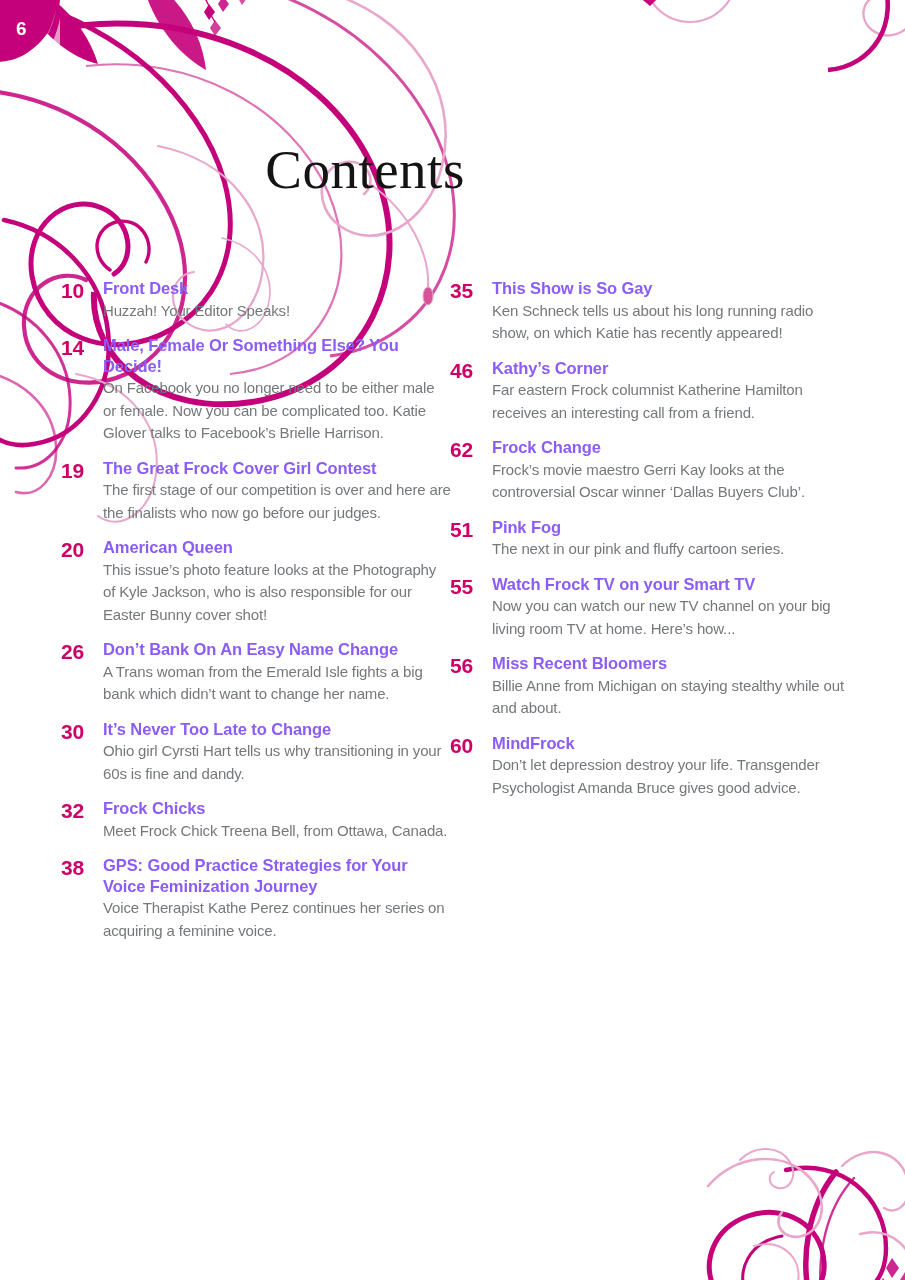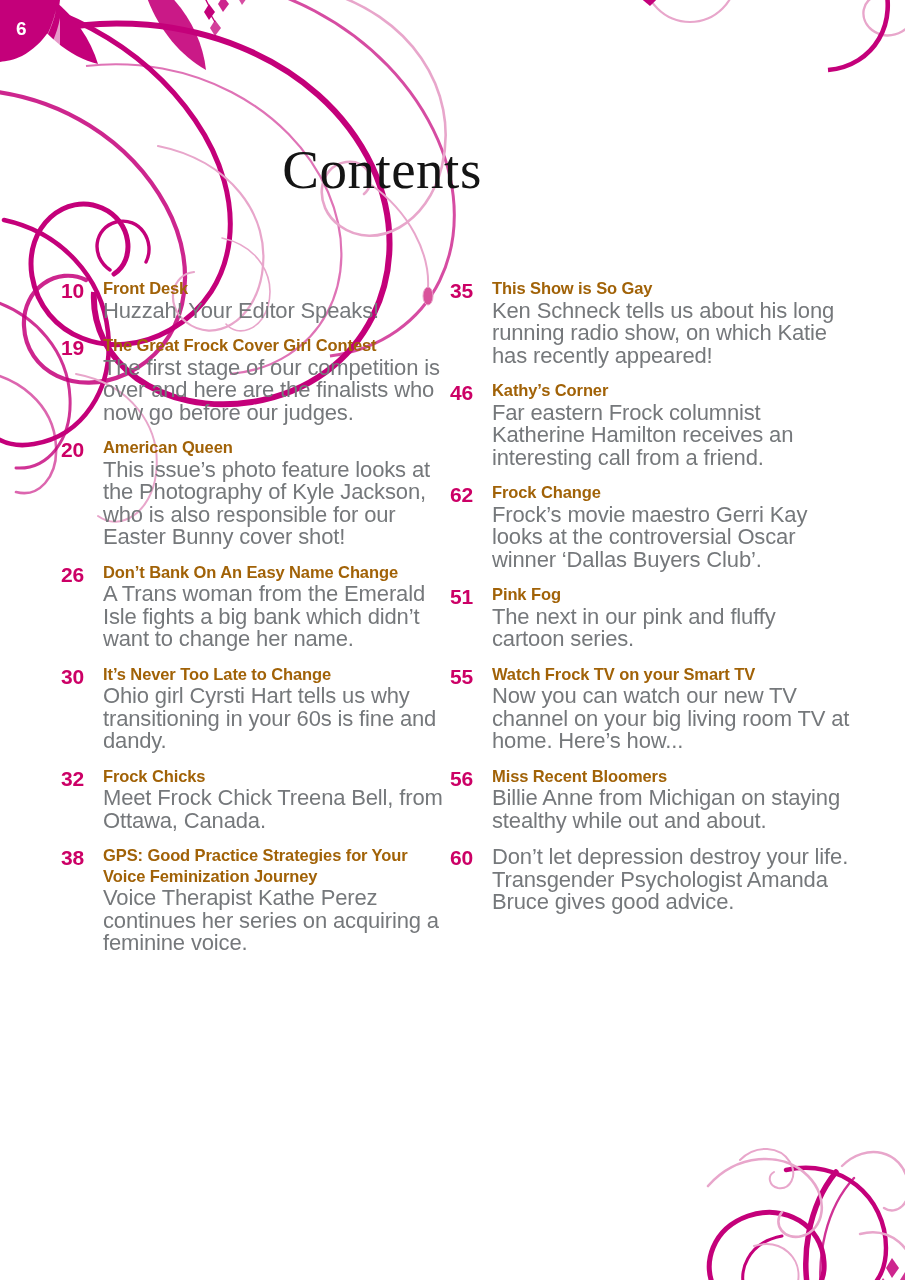--- a/index.html
+++ b/index.html
@@ -48,21 +48,20 @@
     position: absolute;
     left: 0;
     top: 138px;
     width: 730px;
     text-align: center;
     font-family: "Liberation Serif", serif;
     font-size: 55px;
     color: #141414;
     letter-spacing: 0.5px;
     z-index: 5;
-    padding-left: 17px;
   }
 
   
   .columns {
     position: absolute;
     left: 0;
     top: 278px;
     width: 905px;
     z-index: 4;
   }
@@ -87,29 +86,29 @@
     font-weight: bold;
     line-height: 23px;
     padding-top: 1px;
     letter-spacing: -0.3px;
   }
   .entry-body {
     flex: 1 1 auto;
     min-width: 0;
   }
   .entry-title {
-    color: #a16207;
+    color: #8b5cf6;
     font-size: 16.5px;
     font-weight: bold;
     line-height: 20.5px;
     letter-spacing: -0.1px;
   }
   .entry-desc {
     color: #75787b;
-    font-size: 22px;
+    font-size: 15px;
     font-weight: normal;
     line-height: 22.5px;
     letter-spacing: -0.15px;
     margin-top: 1px;
   }
 </style>
 </head>
 <body>
 
 <div class="page">
@@ -210,20 +209,27 @@
   <div class="columns">
     <div class="column" id="column-left">
         <div class="toc-entry">
           <div class="entry-page">10</div>
           <div class="entry-body">
             <div class="entry-title">Front Desk</div>
             <div class="entry-desc">Huzzah!  Your Editor Speaks!</div>
           </div>
         </div>
         <div class="toc-entry">
+          <div class="entry-page">14</div>
+          <div class="entry-body">
+            <div class="entry-title">Male, Female Or Something Else? You Decide!</div>
+            <div class="entry-desc">On Facebook you no longer need to be either male or female.  Now you can be complicated too.  Katie Glover talks to Facebook’s Brielle Harrison.</div>
+          </div>
+        </div>
+        <div class="toc-entry">
           <div class="entry-page">19</div>
           <div class="entry-body">
             <div class="entry-title">The Great Frock Cover Girl Contest</div>
             <div class="entry-desc">The first stage of our competition is over and here are the finalists who now go before our judges.</div>
           </div>
         </div>
         <div class="toc-entry">
           <div class="entry-page">20</div>
           <div class="entry-body">
             <div class="entry-title">American Queen</div>
@@ -298,19 +304,20 @@
         <div class="toc-entry">
           <div class="entry-page">56</div>
           <div class="entry-body">
             <div class="entry-title">Miss Recent Bloomers</div>
             <div class="entry-desc">Billie Anne from Michigan on staying stealthy while out and about.</div>
           </div>
         </div>
         <div class="toc-entry">
           <div class="entry-page">60</div>
           <div class="entry-body">
+            <div class="entry-title">MindFrock</div>
             <div class="entry-desc">Don’t let depression destroy your life. Transgender Psychologist Amanda Bruce gives good advice.</div>
           </div>
         </div>
       </div>
   </div>
 
 </div>
 
 </body></html>

